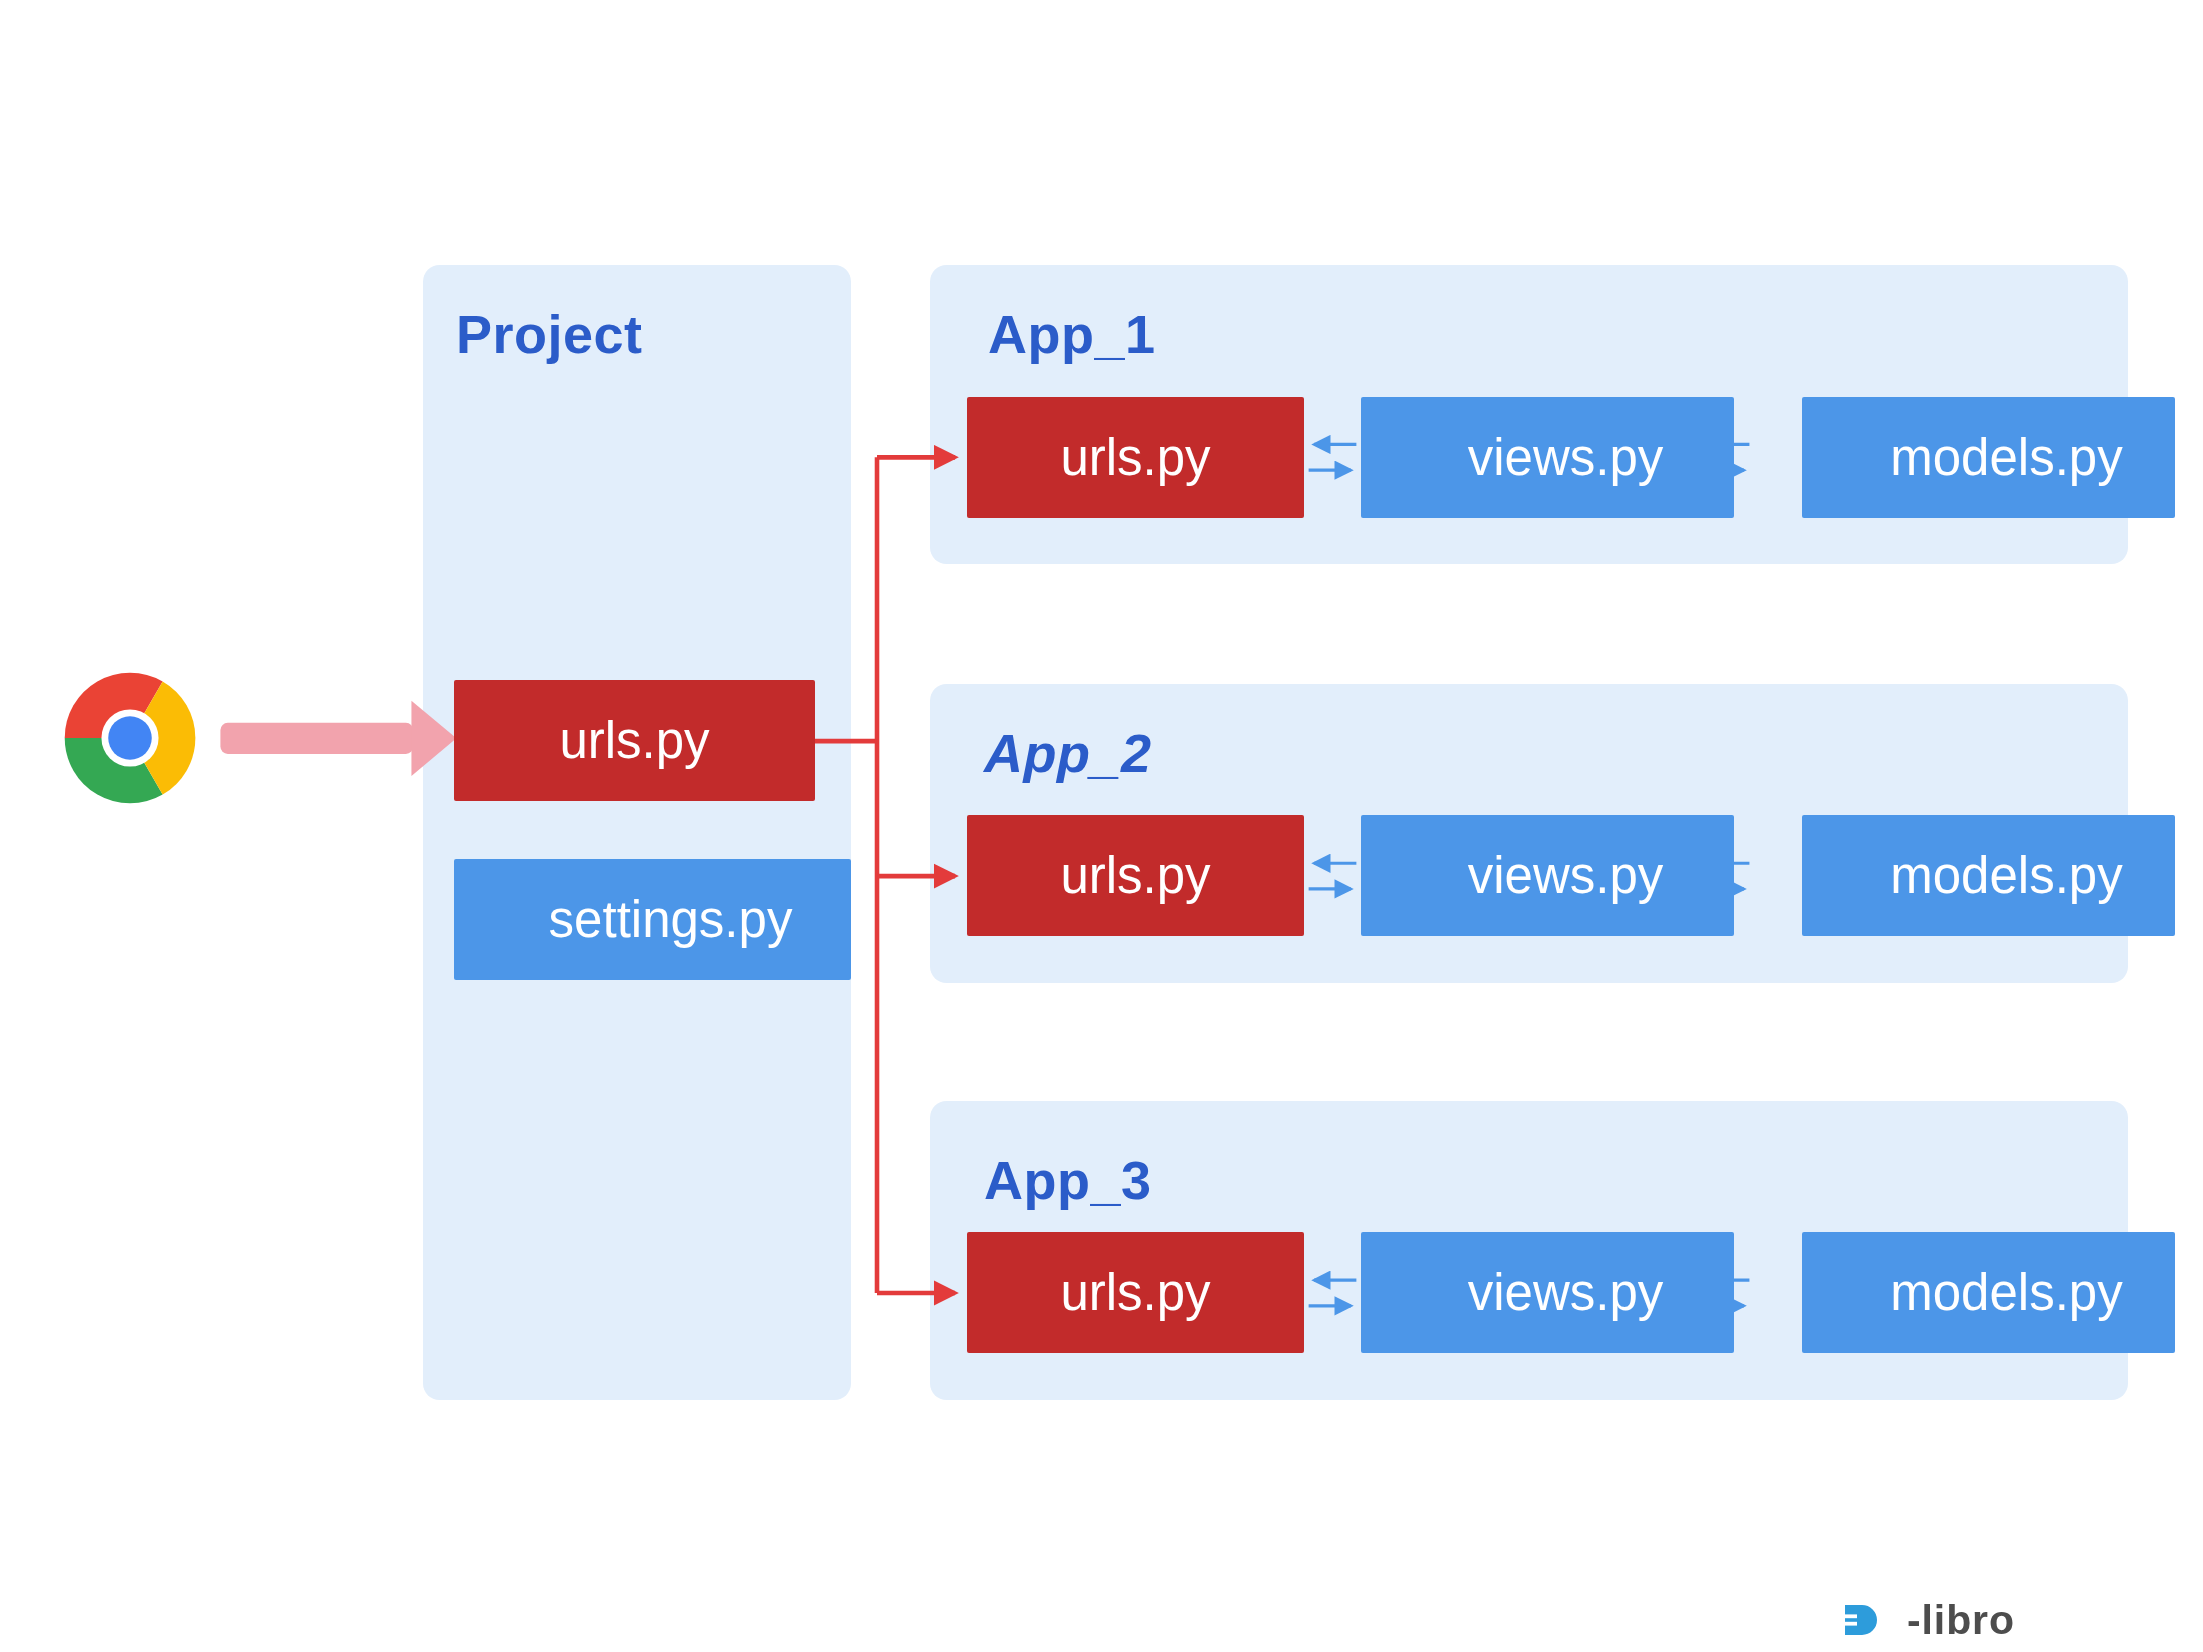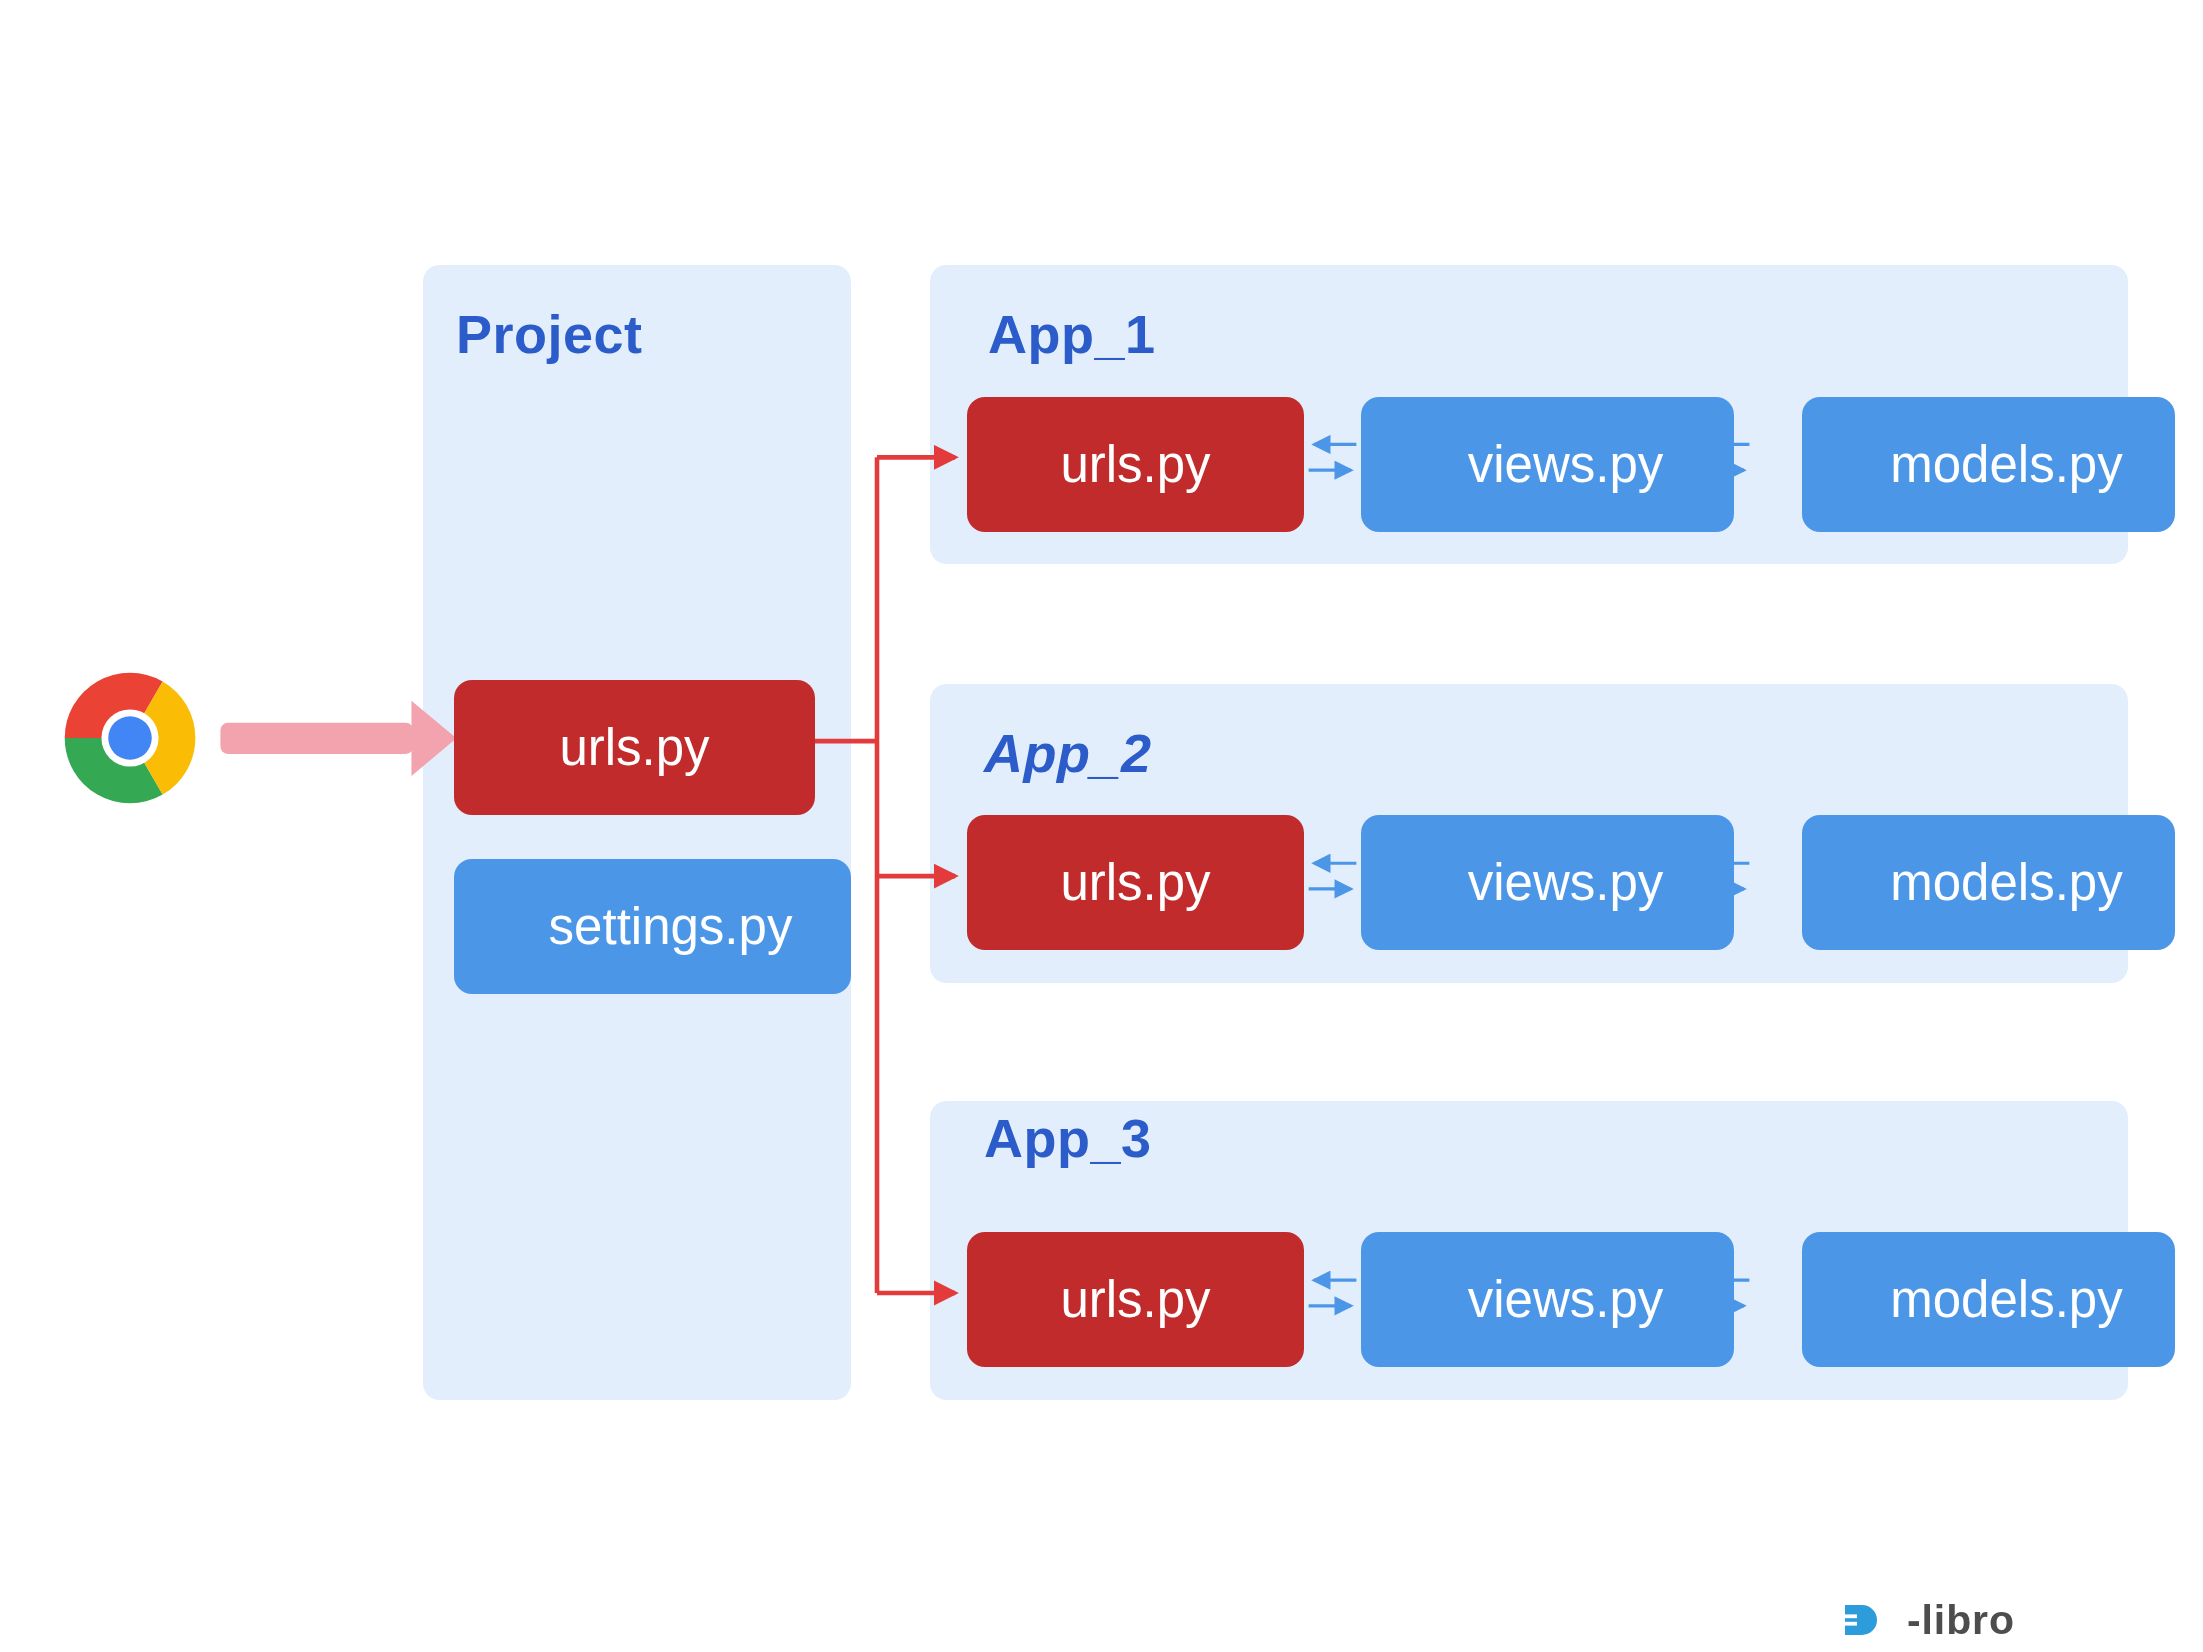--- a/index.html
+++ b/index.html
@@ -7,21 +7,21 @@
     position:relative;width:2204px;height:1653px;background:#ffffff;overflow:hidden;
     font-family:"Liberation Sans", sans-serif;
   }
   .panel{
     position:absolute;background:#E2EEFB;border-radius:16.5px;z-index:0;
   }
   .panel-title{
     position:absolute;z-index:3;font-size:54px;font-weight:bold;color:#2B5CC9;letter-spacing:0.5px;
   }
   .box{
-    position:absolute;height:135px;border-radius:18px;z-index:3;
+    position:absolute;height:121px;border-radius:2px;z-index:3;
     display:flex;align-items:center;justify-content:center;
     color:#ffffff;font-size:51px;font-weight:500;
   }
   .box.red{background:#C22B2B;}
   .box.blue{background:#4C96E8;padding-left:36px;}
   .overlay{
     position:absolute;left:0;top:0;width:2204px;height:1653px;z-index:2;pointer-events:none;
   }
   .chrome{
     position:absolute;left:62px;top:670px;width:136px;height:136px;z-index:3;
@@ -119,21 +119,21 @@
   <div class="panel-title" style="left:988px;top:303px;">App_1</div>
   <div class="box red col-urls" style="top:397px;">urls.py</div>
   <div class="box blue col-views" style="top:397px;">views.py</div>
   <div class="box blue col-models" style="top:397px;">models.py</div>
 
   <div class="panel-title" style="left:984px;top:722px;font-style:italic;">App_2</div>
   <div class="box red col-urls" style="top:815px;">urls.py</div>
   <div class="box blue col-views" style="top:815px;">views.py</div>
   <div class="box blue col-models" style="top:815px;">models.py</div>
 
-  <div class="panel-title" style="left:984px;top:1107px;">App_3</div>
+  <div class="panel-title" style="left:984px;top:1149px;">App_3</div>
   <div class="box red col-urls" style="top:1232px;">urls.py</div>
   <div class="box blue col-views" style="top:1232px;">views.py</div>
   <div class="box blue col-models" style="top:1232px;">models.py</div>
 
   <div class="brand">
     <svg viewBox="0 0 24 24" width="48" height="48">
       <path d="M4 4.5 H12.5 A7.5 7.5 0 0 1 12.5 19.5 H4 Z" fill="#2D9CDB"></path>
       <rect x="1.5" y="9.2" width="8.5" height="1.9" fill="#ffffff"></rect>
       <rect x="1.5" y="12.9" width="8.5" height="1.9" fill="#ffffff"></rect>
     </svg>

